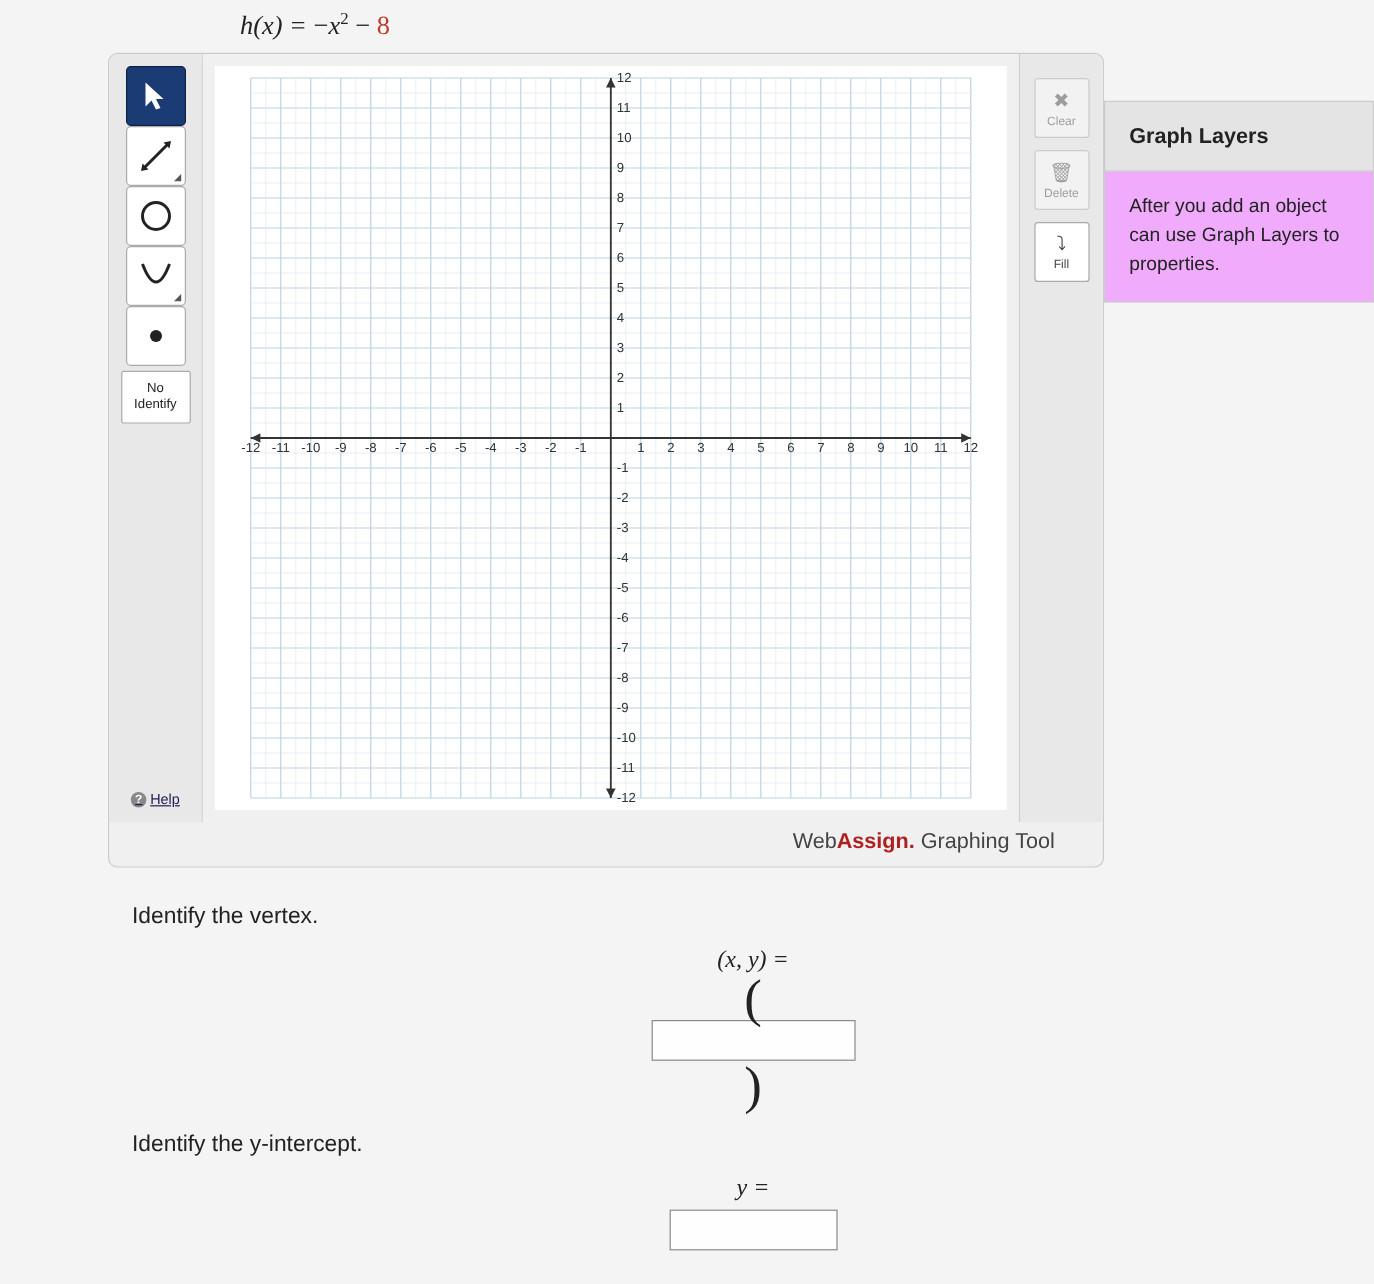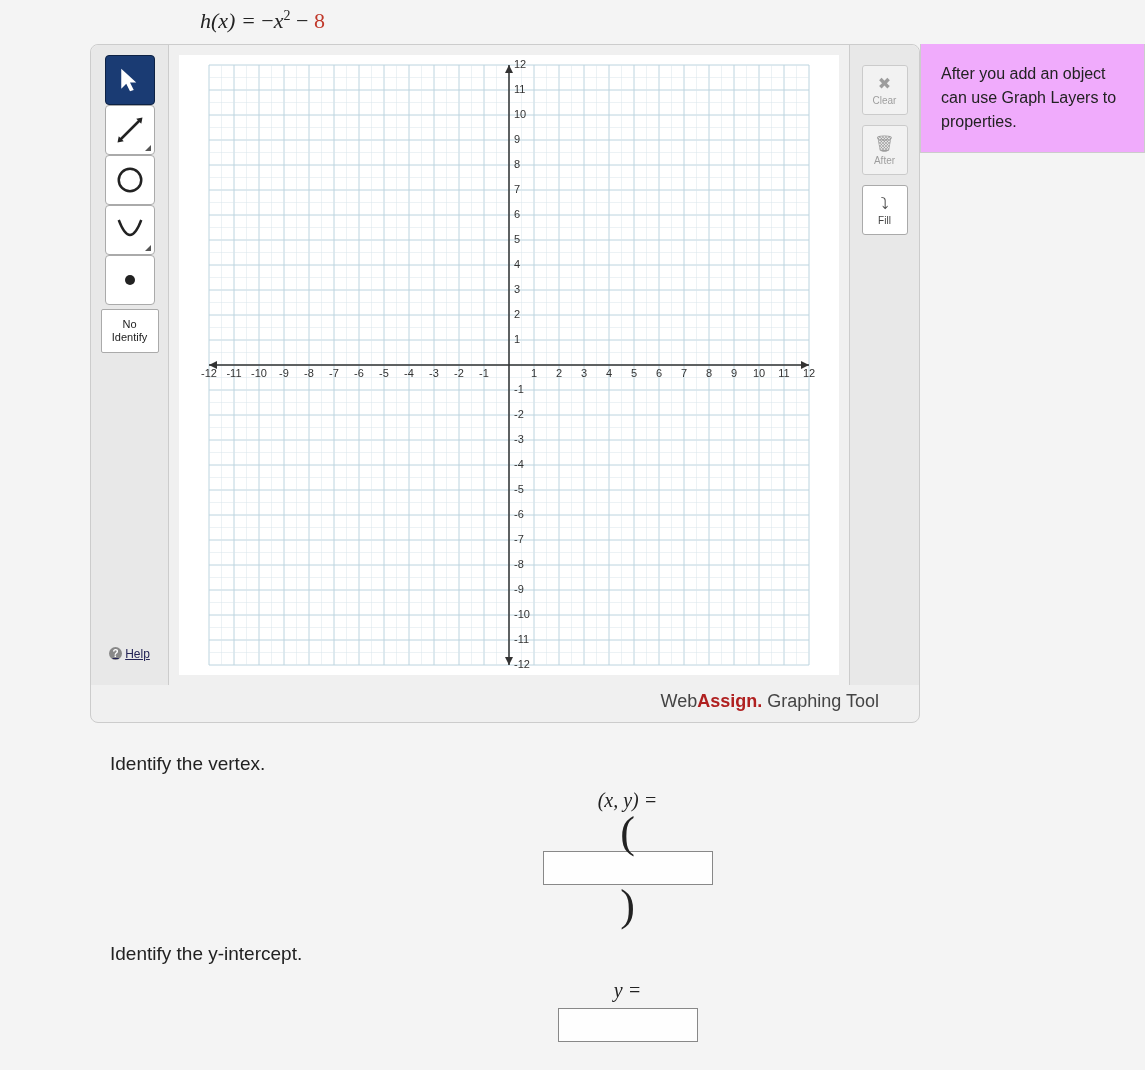--- a/index.html
+++ b/index.html
@@ -68,23 +68,23 @@
     width: 58px; height: 44px;
     background: #fff;
     border: 1px solid #aaa;
     border-radius: 2px;
     font-size: 11px;
     display: flex; flex-direction: column; align-items: center; justify-content: center;
     line-height: 1.2;
     margin-top: 4px;
   }
   .help-link {
-    position: absolute; bottom: 24px;
+    position: absolute; bottom: 12px;
     font-size: 12px; color: #225; text-decoration: underline;
-    display: flex; gap: 3px;
+    display: flex; align-items: center; gap: 3px;
   }
   .help-link::before {
     content: "?"; display: inline-flex; align-items:center; justify-content:center;
     width: 13px; height: 13px; border-radius: 50%;
     background: #888; color: #fff; font-size: 10px; font-weight: bold;
     text-decoration: none;
   }
 
   .graph-area {
     flex: 1;
@@ -379,34 +379,35 @@
             </svg>
         </div>
 
         <div class="toolbar-right">
           <div class="action-btn disabled">
             <span class="icon">✖</span>
             <span>Clear</span>
           </div>
           <div class="action-btn disabled">
             <span class="icon">🗑</span>
-            <span>After</span>
+            <span>Delete</span>
           </div>
           <div class="action-btn">
             <span class="icon">⤵</span>
             <span>Fill</span>
           </div>
         </div>
       </div>
       <div class="graph-footer">
         <span class="wa">Web</span><span class="assign">Assign.</span><span> Graphing Tool</span>
       </div>
     </div>
 
     <div class="layers-panel">
+      <div class="layers-header">Graph Layers</div>
       <div class="layers-desc">After you add an object can use Graph Layers to properties.</div>
     </div>
   </div>
 
   <div class="questions">
     <div class="q-block">
       <div class="q-prompt">Identify the vertex.</div>
       <div class="answer-line">
         <span>(x, y) = </span>
         <span class="paren">(</span>

